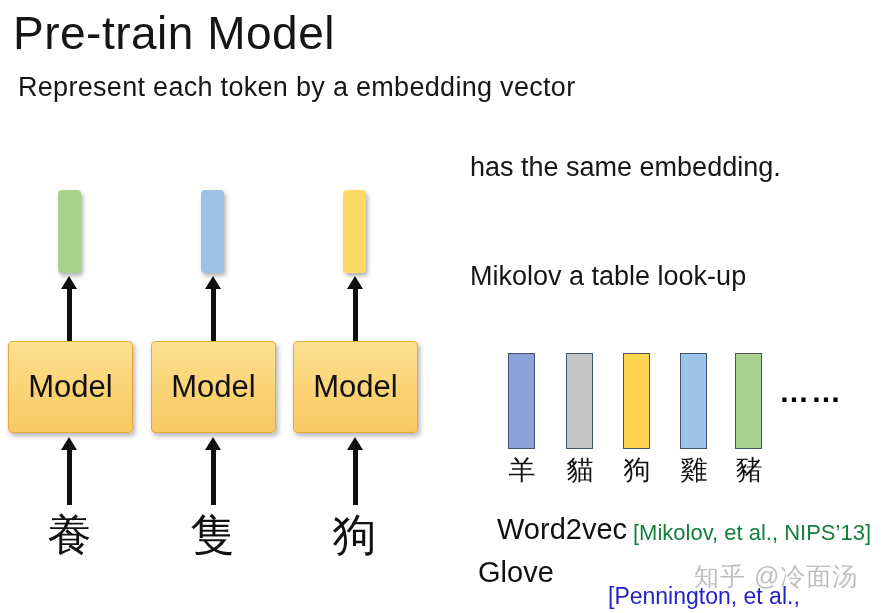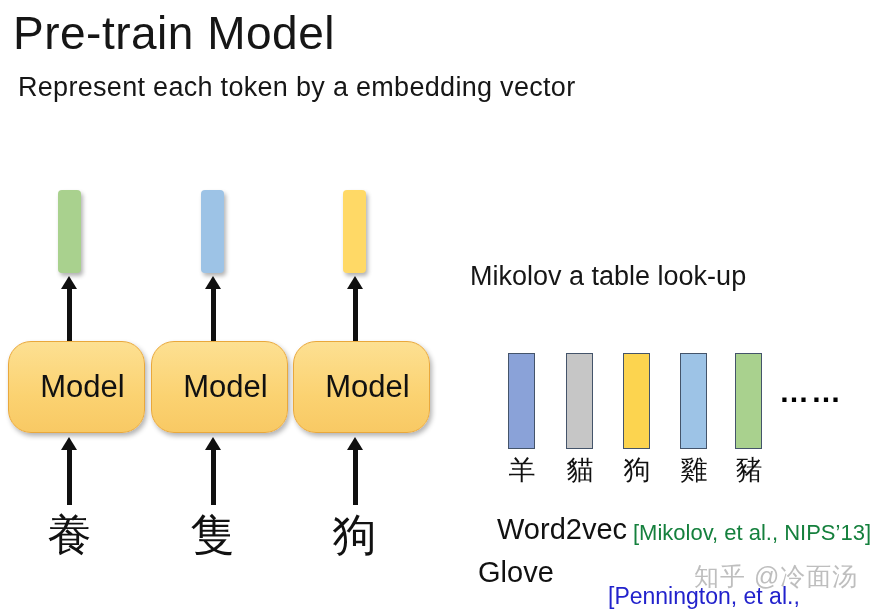--- a/index.html
+++ b/index.html
@@ -7,25 +7,25 @@
     width:888px;height:613px;background:#ffffff;overflow:hidden;position:relative;
     font-family:"Liberation Sans","DejaVu Sans",sans-serif;color:#1a1a1a;
   }
   .abs{position:absolute;}
   
   .title{left:13px;top:6px;font-size:46px;letter-spacing:.5px;font-weight:400;color:#161616;}
   .subtitle{left:18px;top:72px;font-size:27px;letter-spacing:.3px;color:#161616;}
   
   .embed-bar{width:23px;height:83px;border-radius:4px;box-shadow:2px 3px 4px rgba(0,0,0,.30);}
   .model-box{
-    width:123px;height:90px;border-radius:23px;top:341px;
+    width:123px;height:90px;border-radius:4px;top:341px;
     background:linear-gradient(180deg,#FDE092 0%,#FBD271 60%,#F8C964 100%);
     border:1.5px solid #E9A83C;box-shadow:2px 3px 5px rgba(0,0,0,.30);
     display:flex;align-items:center;justify-content:center;
-    font-size:31px;color:#111;padding-left:12px;
+    font-size:31px;color:#111;
   }
   .input-token{width:123px;top:506px;text-align:center;font-size:44px;color:#111;}
   
   .arrow{width:16px;display:flex;flex-direction:column;align-items:center;}
   .arrow .head{width:0;height:0;border-left:8px solid transparent;border-right:8px solid transparent;border-bottom:13px solid #101010;}
   .arrow .shaft{width:5px;background:#101010;}
   .arrow.mid .shaft{height:52px;}
   .arrow.bottom .shaft{height:55px;}
   
   .annotation{left:470px;top:147px;font-size:27px;line-height:40px;color:#161616;}
@@ -80,20 +80,21 @@
 <div class="abs model-box" style="left:293px;">
     <span>Model</span>
   </div>
 <div class="abs arrow bottom" style="left:347px;top:437px;">
     <div class="head"></div>
     <div class="shaft"></div>
   </div>
 <div class="abs input-token" style="left:293px;">狗</div>
 
 <div class="abs annotation">
+  <div>has the same embedding.</div>
 </div>
 <div class="abs annotation2">Mikolov a table look-up</div>
 
 <div class="abs lookup-bar" style="left: 508px; background: rgb(138, 162, 216);"></div>
 <div class="abs lookup-bar" style="left: 566px; background: rgb(198, 198, 198);"></div>
 <div class="abs lookup-bar" style="left: 623px; background: rgb(252, 212, 79);"></div>
 <div class="abs lookup-bar" style="left: 680px; background: rgb(157, 195, 230);"></div>
 <div class="abs lookup-bar" style="left: 735px; background: rgb(169, 209, 142);"></div>
 
 <div class="abs lookup-token" style="left:498px;">羊</div>

